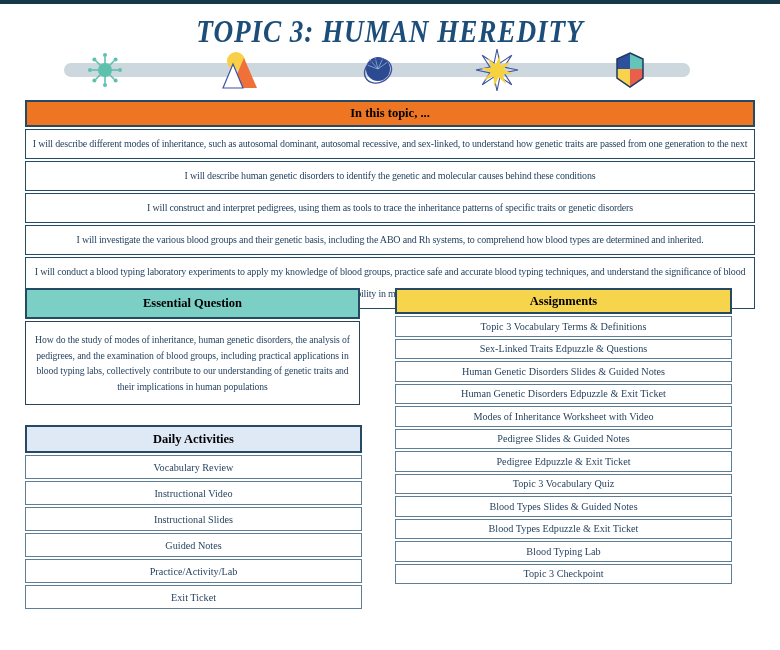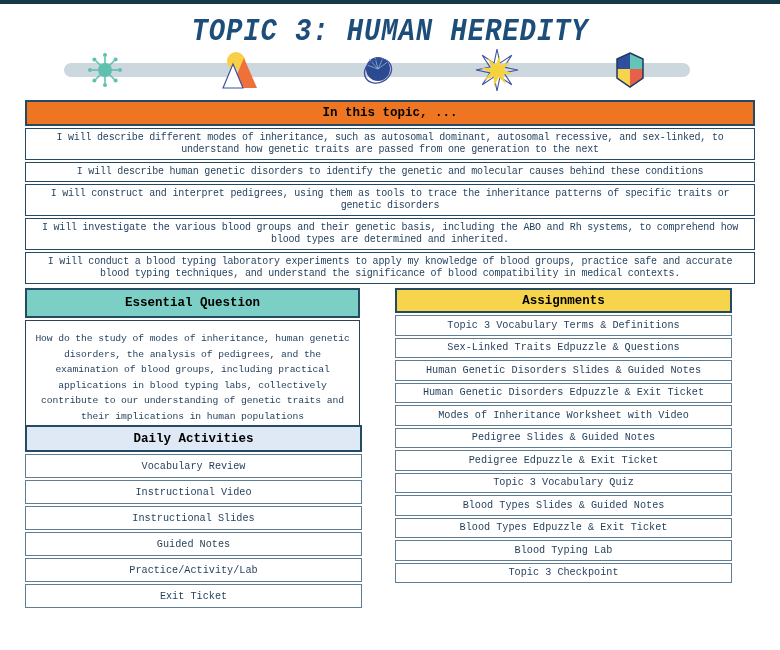--- a/index.html
+++ b/index.html
@@ -1,18 +1,18 @@
 <!DOCTYPE html>
 <html style="--top_edge: #16394a; --title: #1d4e7a; --orange: #ee7623; --teal: #7bcfc5; --light_blue: #dfe9f6; --yellow: #f6d44c; --navy_border: #254a63; --row_border: #5f7d93; --text: #1f3d5a; --timeline_bar: #ccd7de; --icon_teal: #5ec0ad; --icon_blue: #2c4a8f; --icon_orange: #f0703a; --icon_yellow: #f8cf46; --icon_red: #e8604b;"><head>
 <meta charset="utf-8">
 <style>
   html,body { margin:0; padding:0; background:#ffffff; }
   .page {
     position:relative; width:780px; height:650px; background:#ffffff;
-    font-family:Liberation Mono, monospace; overflow:hidden;
+    font-family:Liberation Serif, serif; overflow:hidden;
     color:var(--text,#1f3d5a);
   }
   .top-edge { position:absolute; top:0; left:0; width:780px; height:4px;
     background:var(--top_edge,#16394a); }
 
   .title {
     position:absolute; top:14px; left:0; width:100%; margin:0;
     text-align:center; font-size:31px; font-weight:bold; font-style:italic;
     letter-spacing:1px; color:var(--title,#1d4e7a);
     transform:scaleX(0.88);
@@ -34,21 +34,21 @@
   .row {
     box-sizing:border-box; text-align:center; background:#ffffff;
     display:flex; align-items:center; justify-content:center;
   }
 
   
   .topic { left:25px; top:100px; width:730px; }
   .topic .hdr { background:var(--orange,#ee7623); }
   .topic .row {
     border:1.5px solid var(--navy_border,#254a63);
-    font-size:10px; line-height:12px; padding:3px 6px; letter-spacing:-0.2px;
+    font-size:10px; line-height:22px; padding:3px 6px; letter-spacing:-0.2px;
   }
 
   
   .eq { left:25px; top:288px; width:335px; }
   .eq .hdr { background:var(--teal,#7bcfc5); padding:6px 4px; }
   .eq-body {
     border:1.5px solid #2e4256; box-sizing:border-box; background:#fff;
     min-height:76px; padding:10px 7px; text-align:center;
     font-size:9.7px; line-height:15.5px; letter-spacing:-0.1px;
   }

